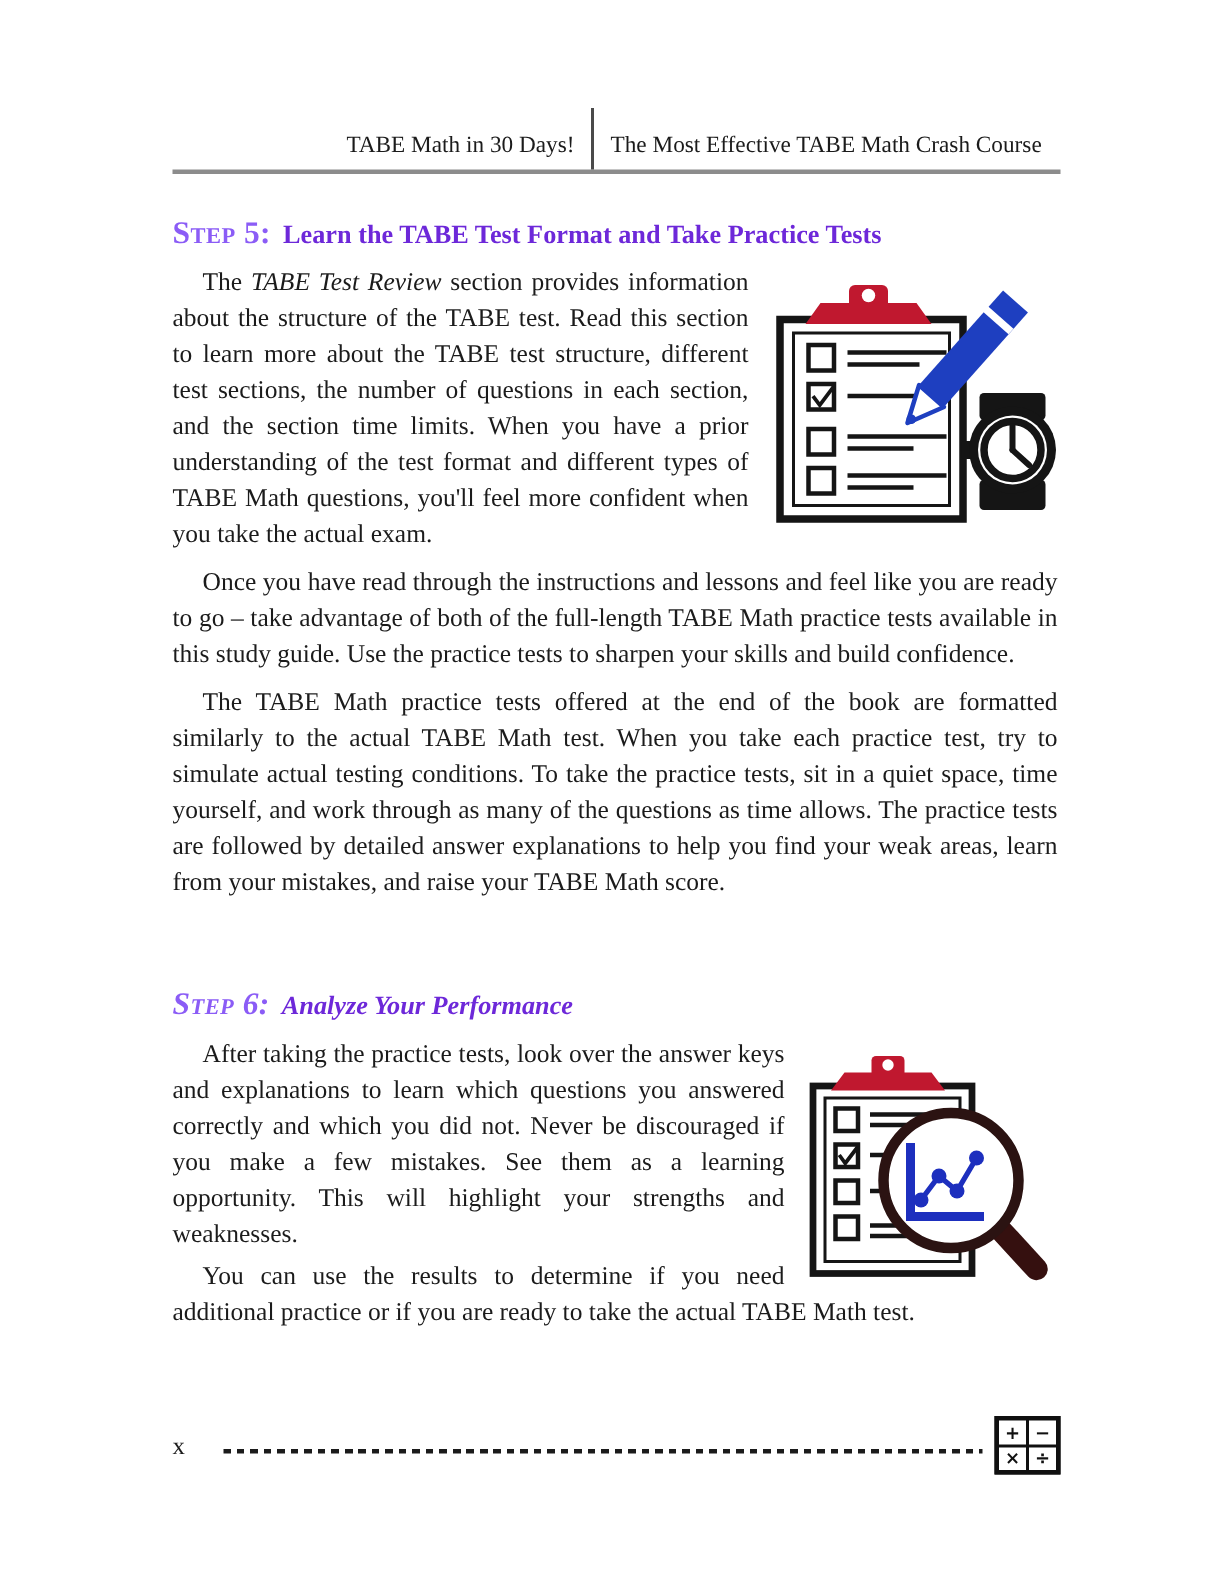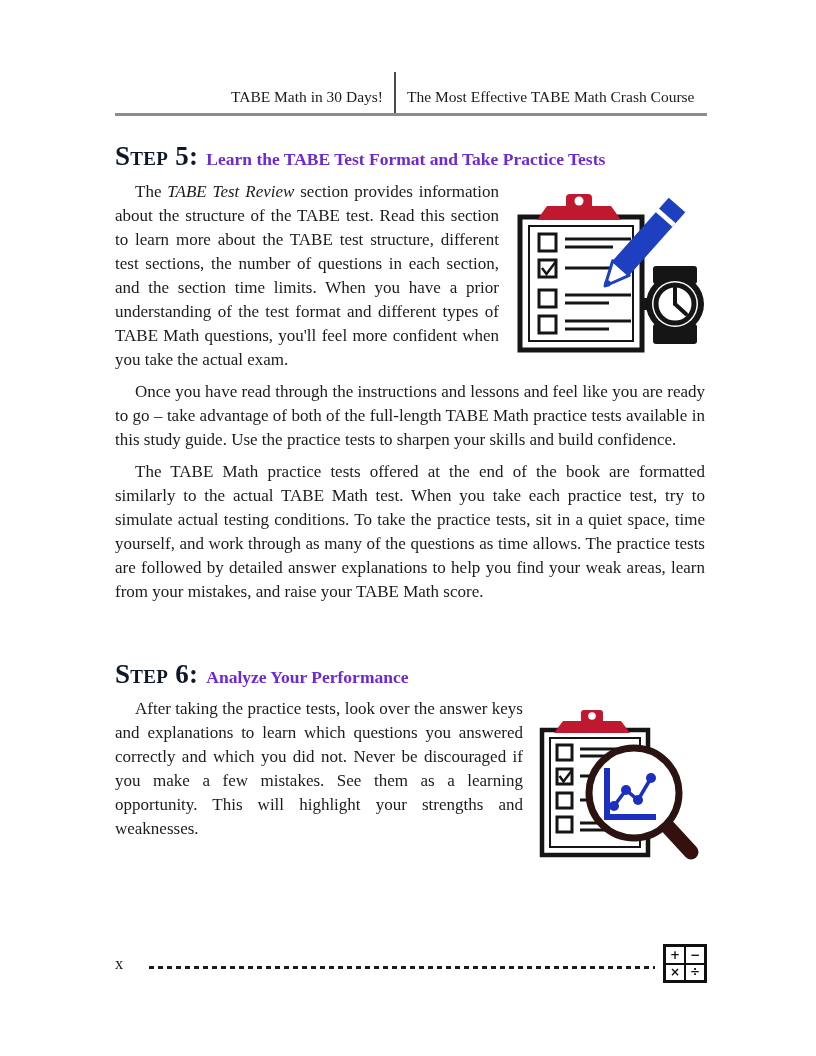--- a/index.html
+++ b/index.html
@@ -15,22 +15,22 @@
     display:flex; align-items:stretch;
     border-bottom:3px solid #8c8c8c;
     height:41px; font-size:15.5px;
   }
   .header-left  { width:268px; text-align:right; padding-right:11px; align-self:flex-end; padding-bottom:7px; white-space:nowrap; }
   .header-divider { width:2px; background:#4a4a4a; }
   .header-right { padding-left:11px; align-self:flex-end; padding-bottom:7px; white-space:nowrap;text-align:right; }
 
   
   .step-heading { margin:26px 111px 0 115px; font-weight:bold; line-height:1.1; }
-  .step-heading.step6 { margin-top:56px; }
-  .step-prefix { color:#0f172a; font-variant:small-caps; font-size:27px; letter-spacing:.3px; }
+  .step-heading.step6 { margin-top:56px;font-style:italic; }
+  .step-prefix { color:#8b5cf6; font-variant:small-caps; font-size:21px; letter-spacing:.3px; }
   .step-title  { color:#6d28d9; font-size:17.5px; margin-left:2px; }
 
   
   .section { margin:0 111px 0 115px; }
   .section::after { content:""; display:block; clear:both; }
   .illus  { float:right; }
   .illus1 { width:192px; height:172px; margin:6px 0 6px 14px; }
   .illus2 { width:170px; height:158px; margin:8px 0 6px 12px; }
   p.body-par {
     margin:8px 0 0 0; font-size:17px; line-height:24px;
@@ -160,20 +160,21 @@
           <polyline points="72,63 72,112 121,112" fill="none" stroke="#1d2fbe" stroke-width="6"></polyline>
           <polyline points="79,101 91,85 103,95 116,73" fill="none" stroke="#1d2fbe" stroke-width="3.5"></polyline>
           <circle cx="79" cy="101" r="5" fill="#1d2fbe"></circle>
           <circle cx="91" cy="85" r="5" fill="#1d2fbe"></circle>
           <circle cx="103" cy="95" r="5" fill="#1d2fbe"></circle>
           <circle cx="116" cy="73" r="5" fill="#1d2fbe"></circle>
         </g>
       </svg>
     </div>
     <p class="body-par">After taking the practice tests, look over the answer keys and explanations to learn which questions you answered correctly and which you did not. Never be discouraged if you make a few mistakes. See them as a learning opportunity. This will highlight your strengths and weaknesses.</p>
+    <p class="body-par tight">You can use the results to determine if you need additional practice or if you are ready to take the actual TABE Math test.</p>
   </div>
 
   <div class="footer">
     <span class="page-num">x</span>
     <span class="leader"></span>
     <span class="logo">
       <span>+</span>
       <span>−</span>
       <span>×</span>
       <span>÷</span>

